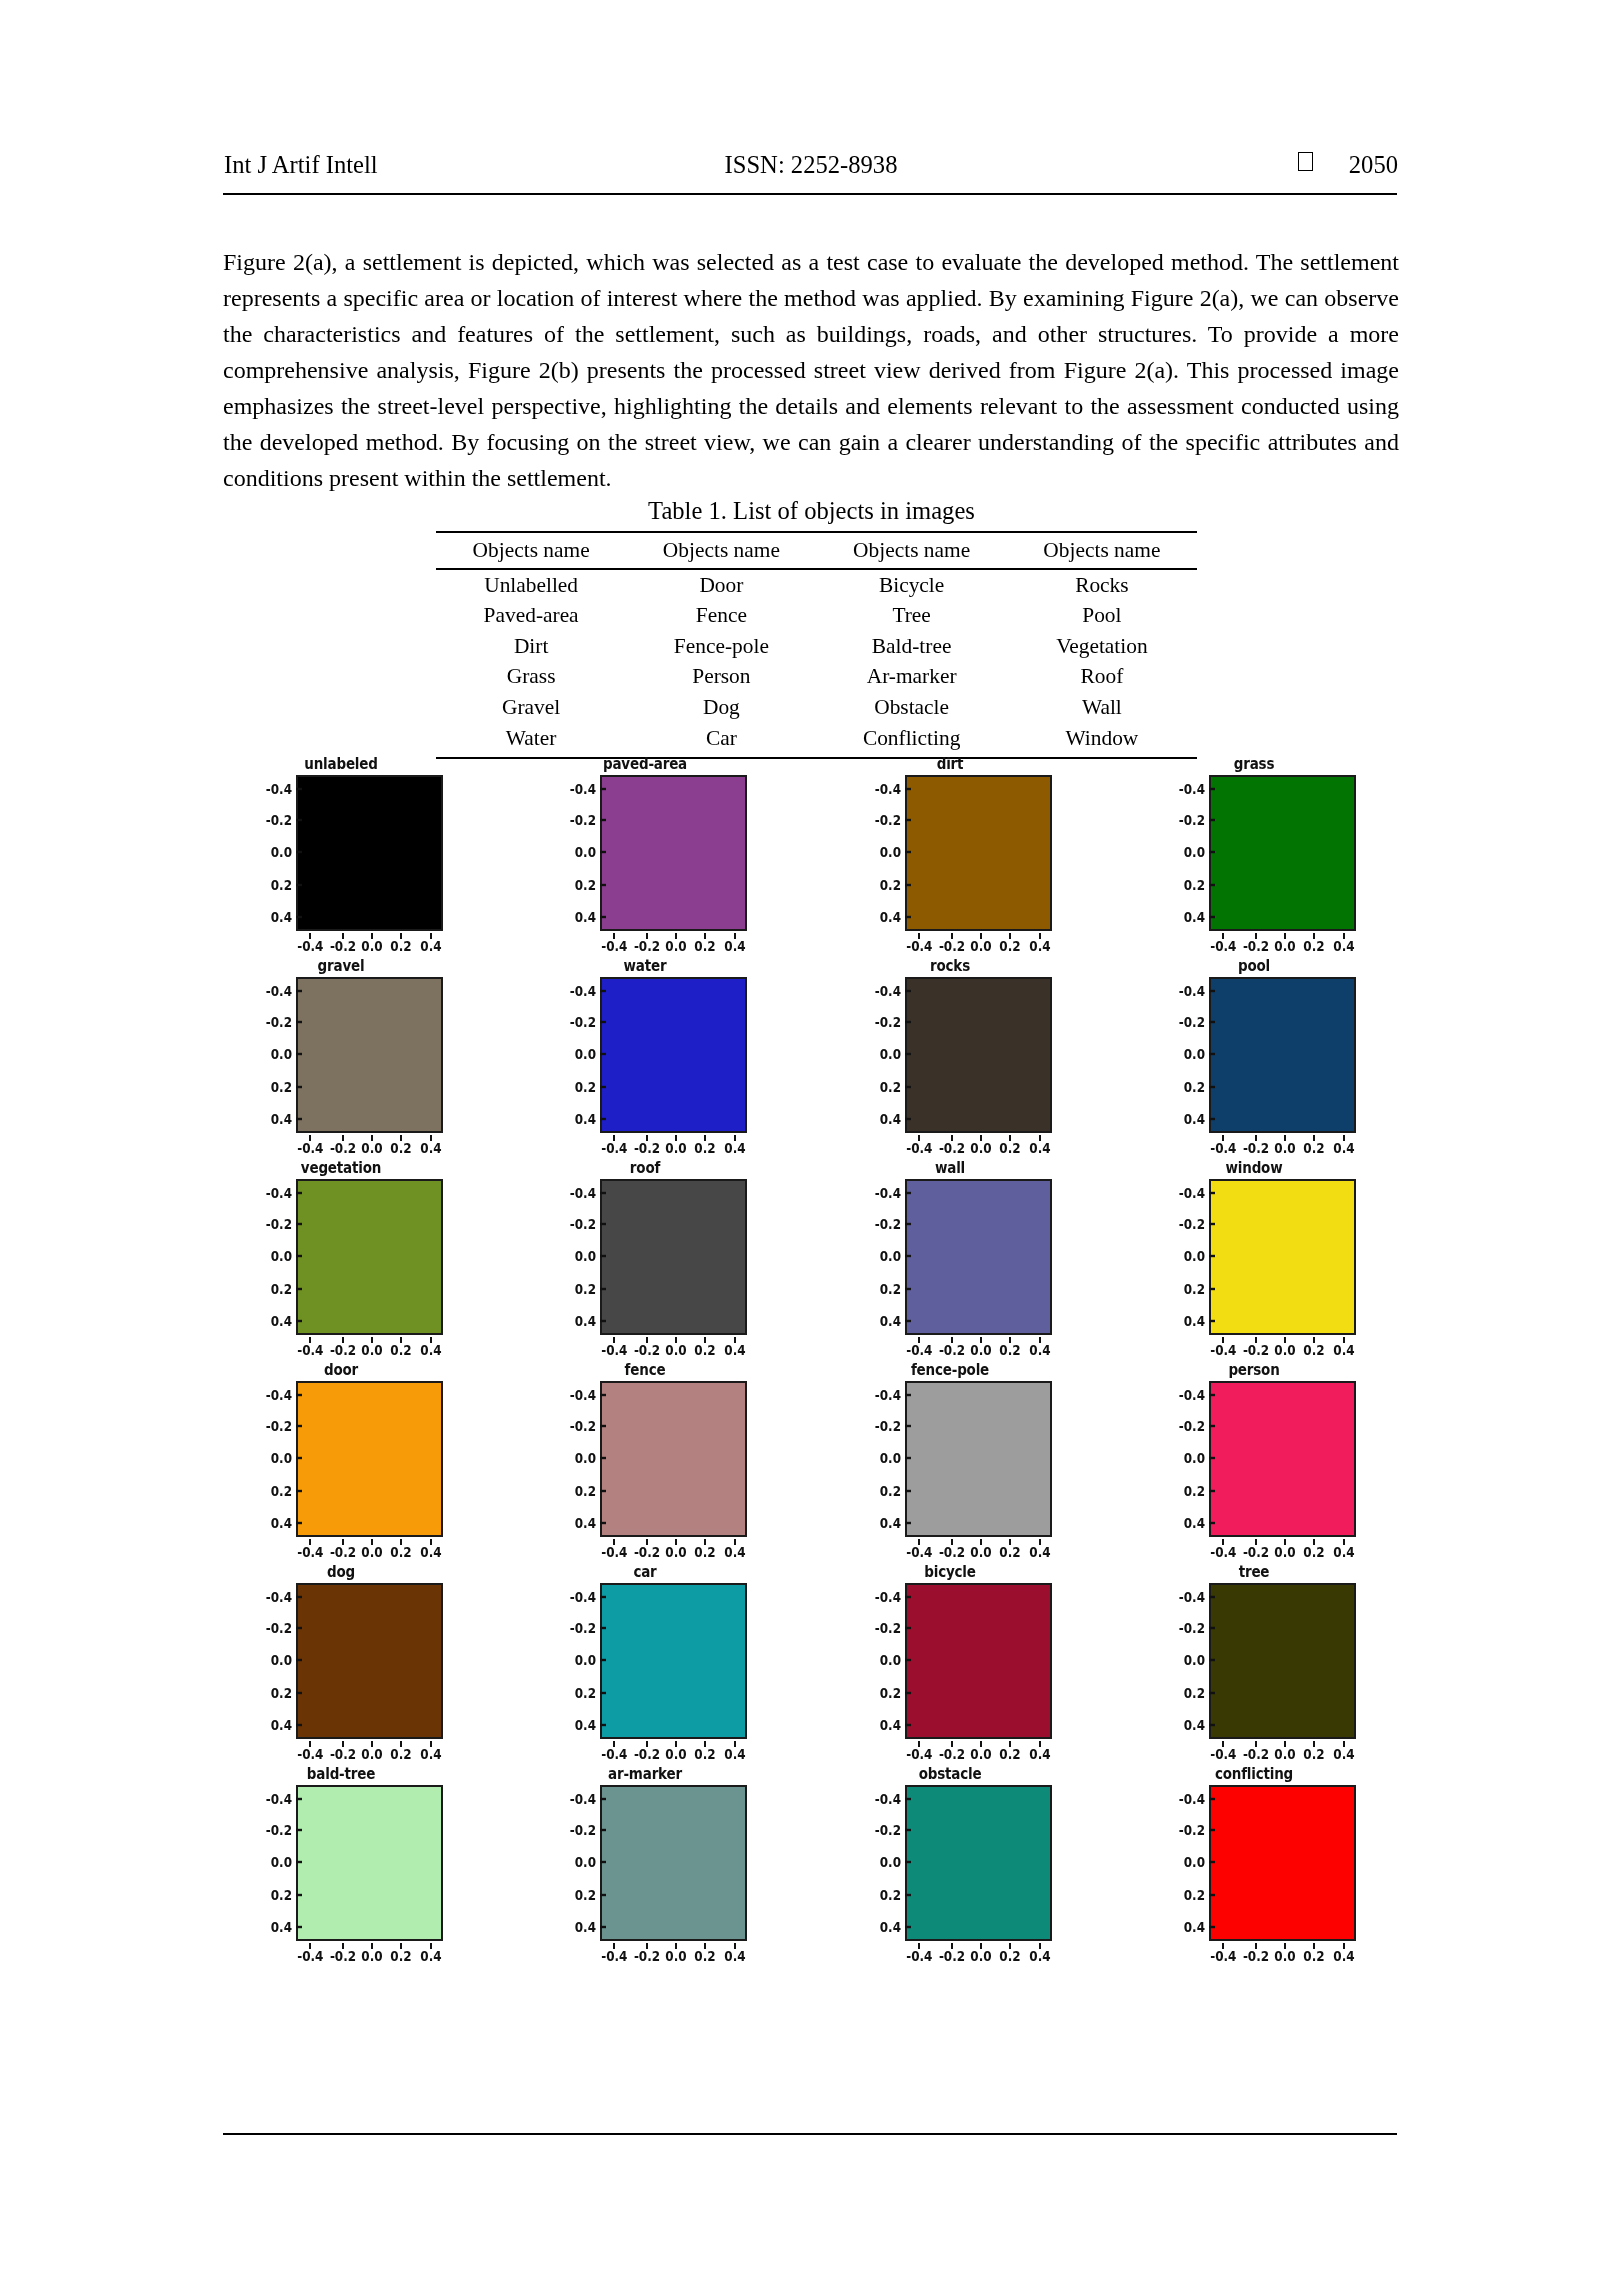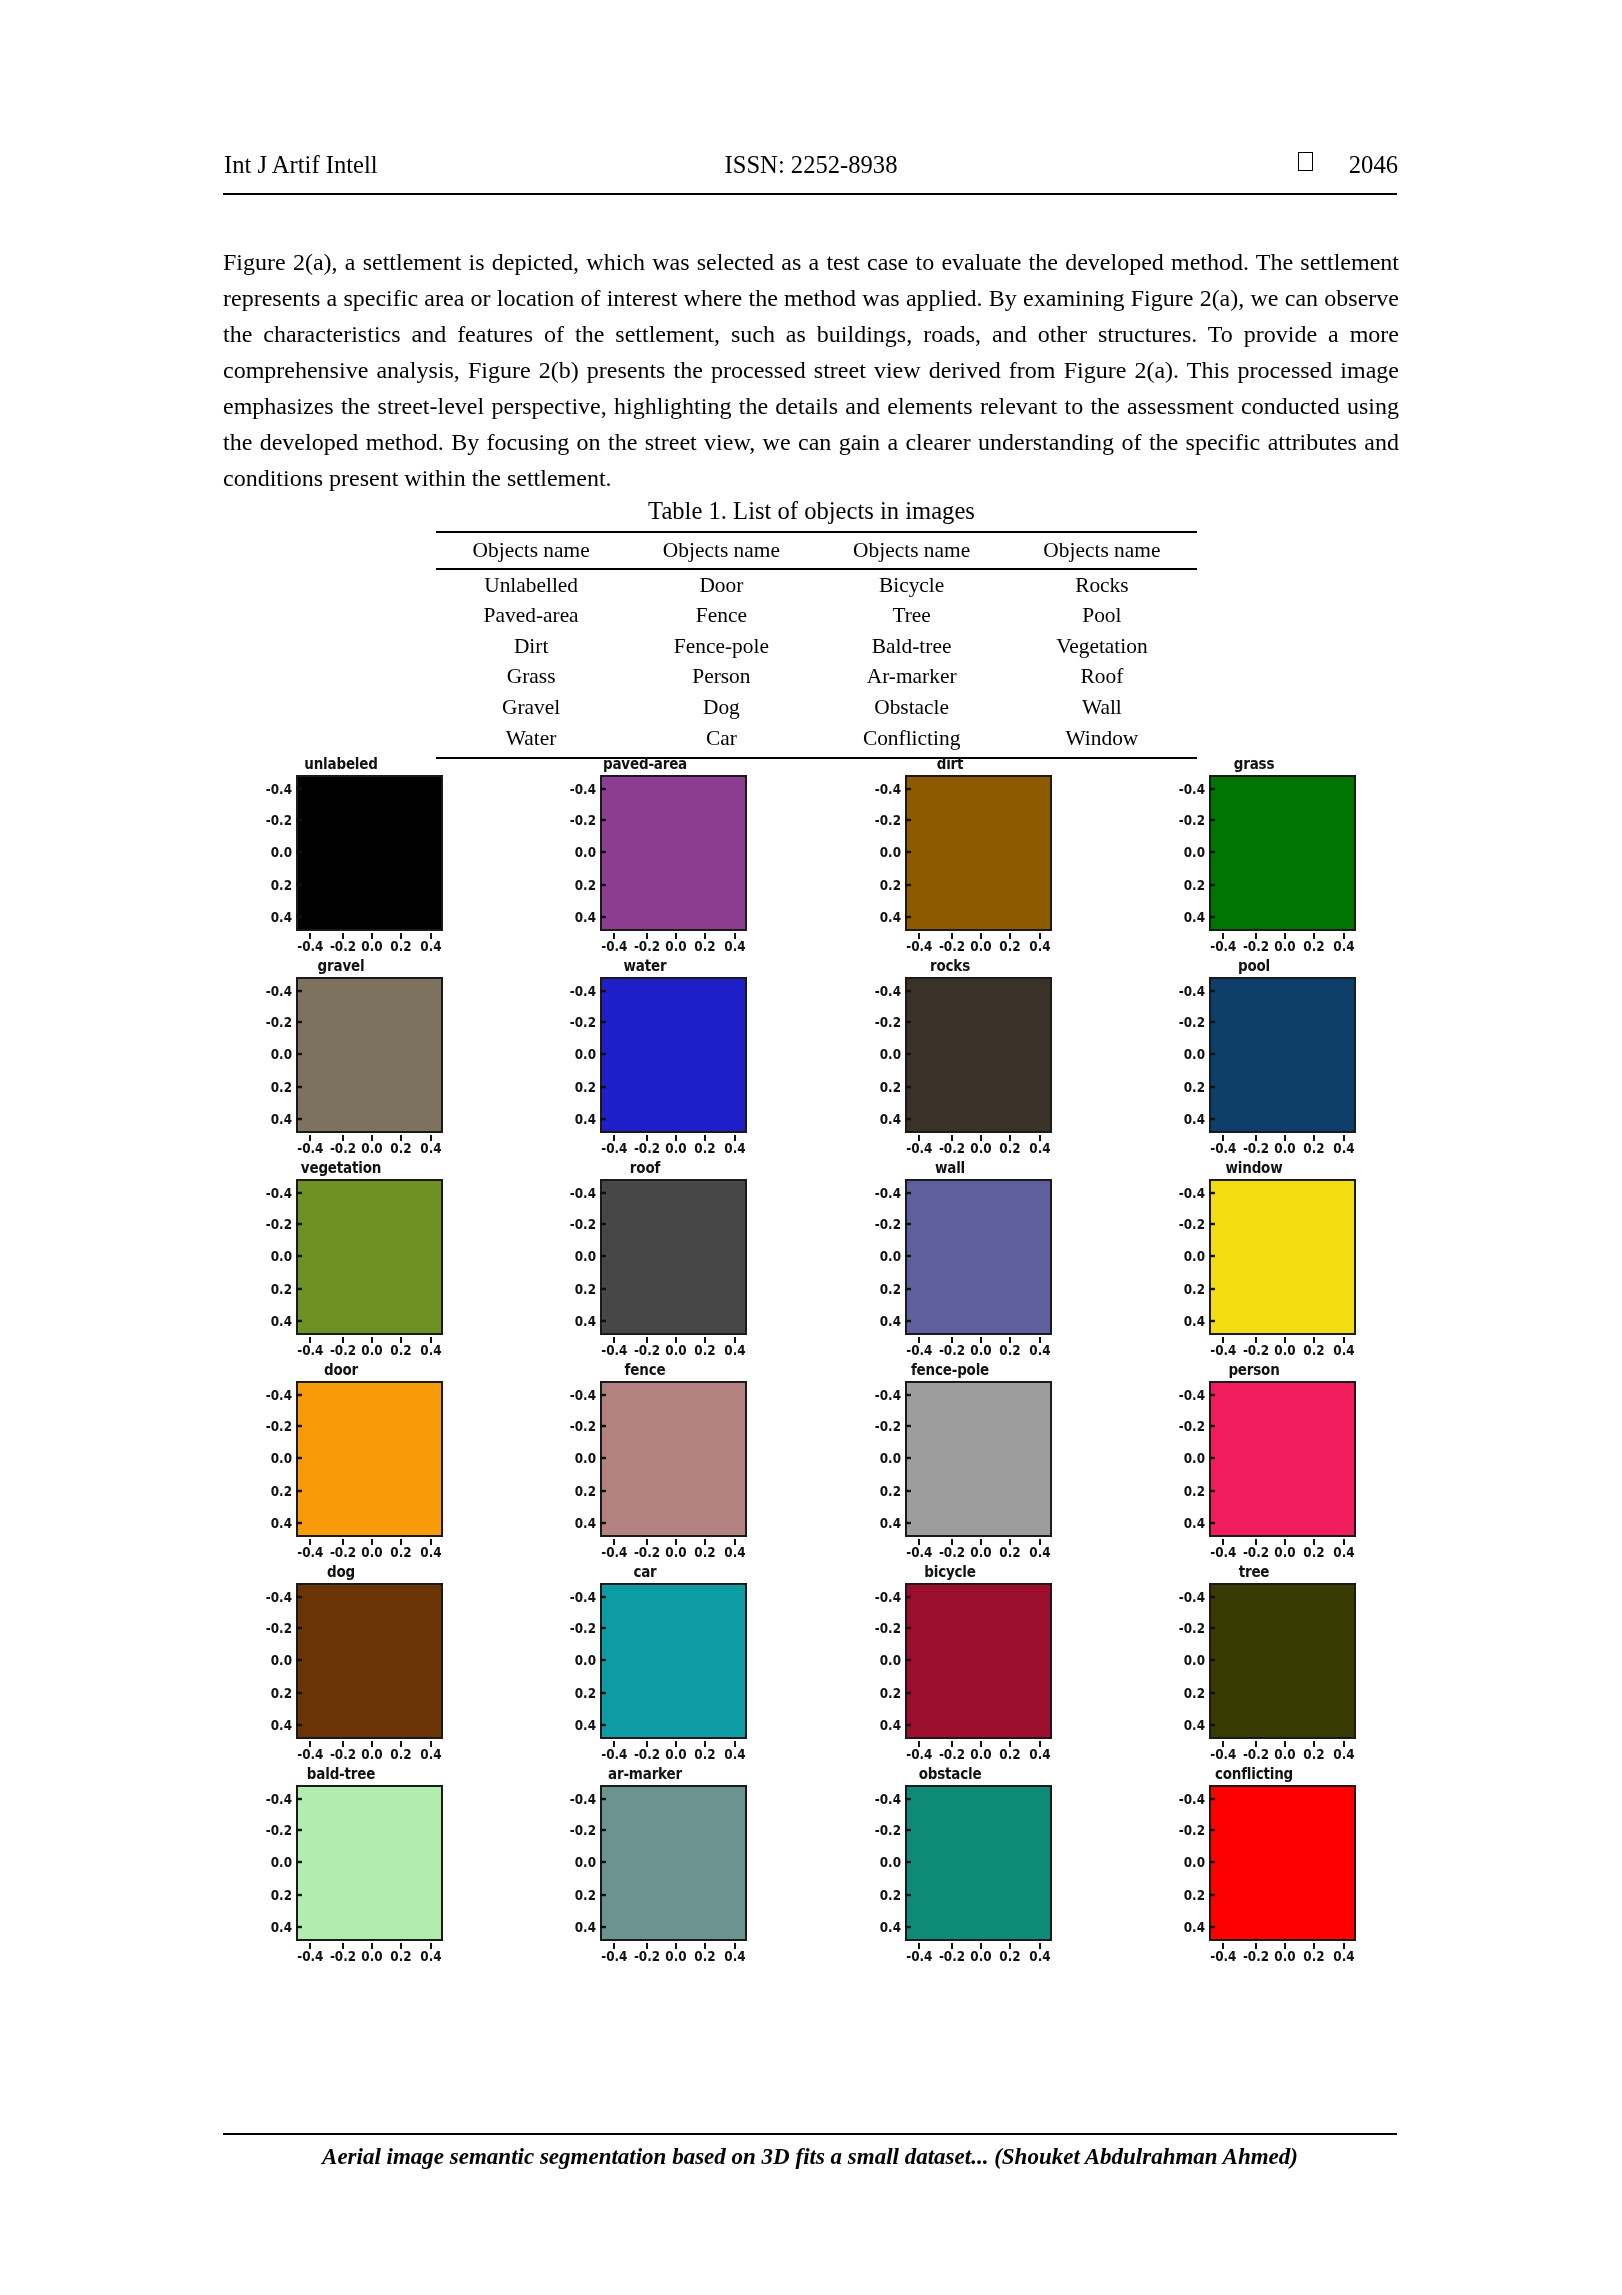--- a/index.html
+++ b/index.html
@@ -240,21 +240,21 @@
 </head>
 <body>
 
 <div class="page">
 
   <div class="page-header">
     <span class="hdr-left">Int J Artif Intell</span>
     <span class="hdr-center">ISSN: 2252-8938</span>
     <span class="hdr-right">
       <span class="hdr-glyph"></span>
-      <span>2046</span>
+      <span>2050</span>
     </span>
   </div>
   <div class="header-rule"></div>
 
   <p class="body-text">Figure 2(a), a settlement is depicted, which was selected as a test case to evaluate the developed method. The settlement represents a specific area or location of interest where the method was applied. By examining Figure 2(a), we can observe the characteristics and features of the settlement, such as buildings, roads, and other structures. To provide a more comprehensive analysis, Figure 2(b) presents the processed street view derived from Figure 2(a). This processed image emphasizes the street-level perspective, highlighting the details and elements relevant to the assessment conducted using the developed method. By focusing on the street view, we can gain a clearer understanding of the specific attributes and conditions present within the settlement.</p>
 
   <div class="table-title">Table 1. List of objects in images</div>
   <table class="obj-table">
     <thead>
       <tr>
@@ -818,16 +818,15 @@
             <div class="xtick" style="left: 105px;">0.2</div>
             <div class="xtickmark" style="left: 135px;"></div>
             <div class="xtick" style="left: 135px;">0.4</div>
           </div>
         </div>
       </div>
     </div>
 
 
   <div class="footer-rule"></div>
-  <div class="page-footer">Aerial image semantic segmentation based on 3D fits a small dataset... (Shouket Abdulrahman Ahmed)</div>
 
 </div>
 
 
 </body></html>

